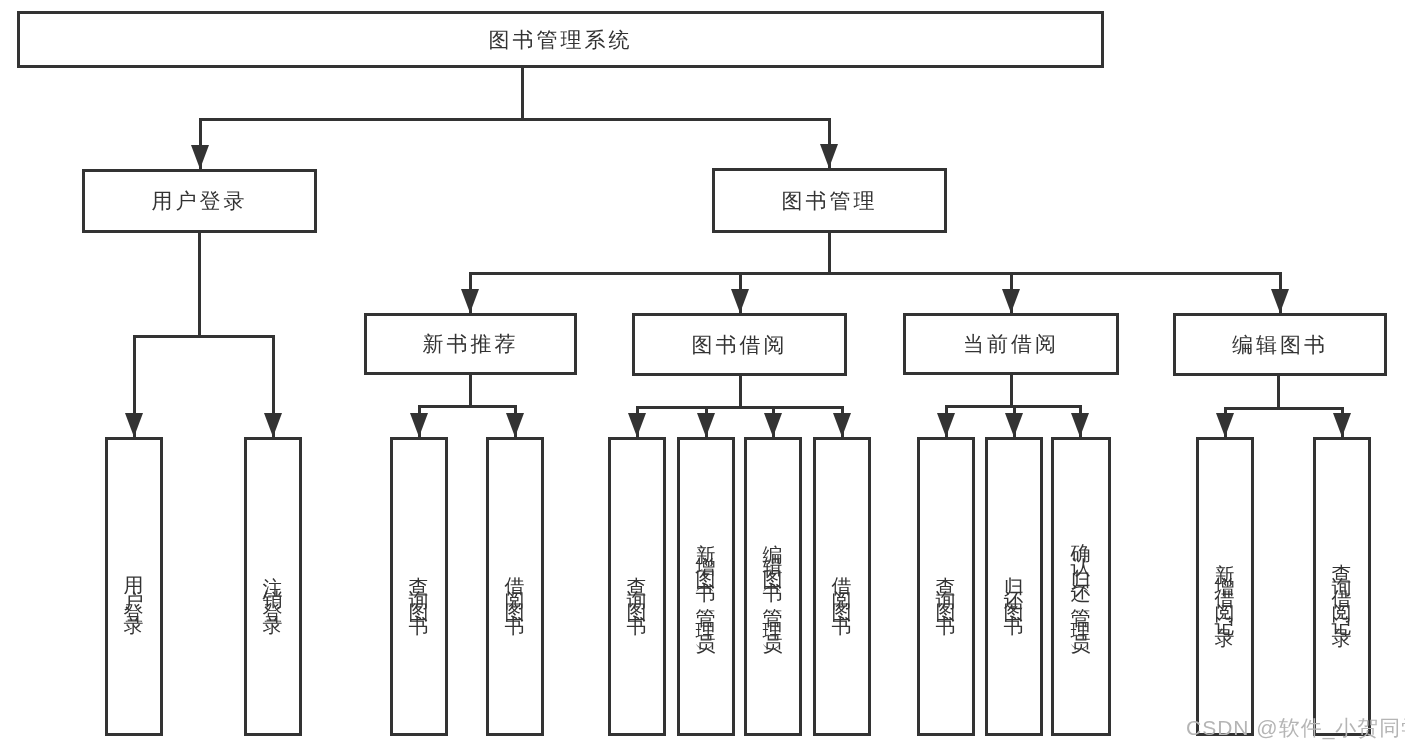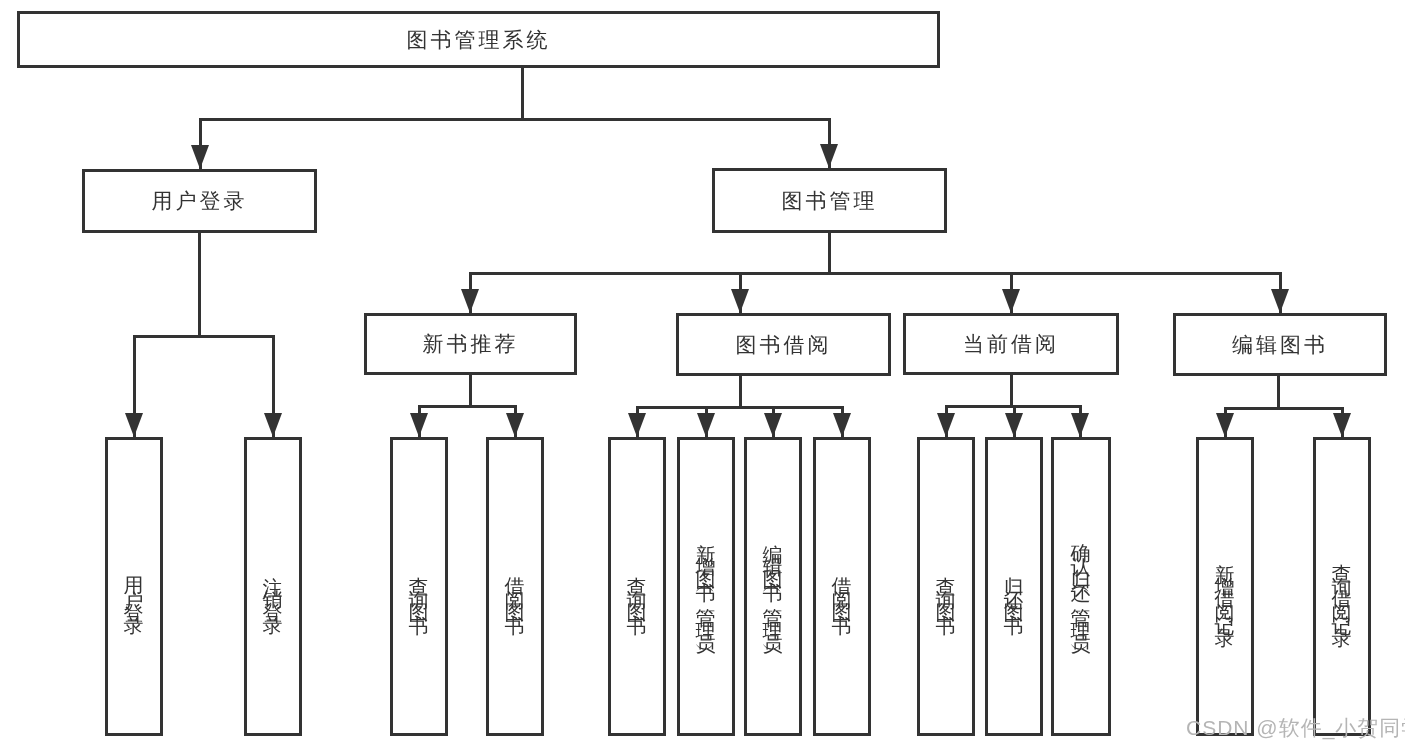--- a/index.html
+++ b/index.html
@@ -144,21 +144,21 @@
     <div class="vline" style="left: 1276.5px; top: 376px; width: 3px; height: 33.5px;"></div>
     <div class="hline" style="left: 1223.5px; top: 406.5px; width: 120px; height: 3px;"></div>
     <div class="arrow" style="left: 1215px; top: 408px; width: 20px; height: 29px;">
       <div class="shaft"></div>
       <div class="head"></div>
     </div>
     <div class="arrow" style="left: 1332px; top: 408px; width: 20px; height: 29px;">
       <div class="shaft"></div>
       <div class="head"></div>
     </div>
-    <div class="box h" style="left: 17px; top: 11px; width: 923px; height: 57px;">
+    <div class="box h" style="left: 17px; top: 11px; width: 1087px; height: 57px;">
       <span class="lbl">图书管理系统</span>
     </div>
     <div class="box h" style="left: 82px; top: 169px; width: 235px; height: 64px;">
       <span class="lbl">用户登录</span>
     </div>
     <div class="box v" style="left: 105px; top: 437px; width: 58px; height: 299px;">
       <span class="lbl">用户登录</span>
     </div>
     <div class="box v" style="left: 244px; top: 437px; width: 58px; height: 299px;">
       <span class="lbl">注销登录</span>
@@ -168,21 +168,21 @@
     </div>
     <div class="box h" style="left: 364px; top: 313px; width: 213px; height: 62px;">
       <span class="lbl">新书推荐</span>
     </div>
     <div class="box v" style="left: 390px; top: 437px; width: 58px; height: 299px;">
       <span class="lbl">查询图书</span>
     </div>
     <div class="box v" style="left: 486px; top: 437px; width: 58px; height: 299px;">
       <span class="lbl">借阅图书</span>
     </div>
-    <div class="box h" style="left: 632px; top: 313px; width: 215px; height: 63px; margin-left: 44px;">
+    <div class="box h" style="left: 632px; top: 313px; width: 215px; height: 63px;">
       <span class="lbl">图书借阅</span>
     </div>
     <div class="box v" style="left: 608px; top: 437px; width: 58px; height: 299px;">
       <span class="lbl">查询图书</span>
     </div>
     <div class="box v" style="left: 677px; top: 437px; width: 58px; height: 299px;">
       <span class="lbl">新增图书（管理员）</span>
     </div>
     <div class="box v" style="left: 744px; top: 437px; width: 58px; height: 299px;">
       <span class="lbl">编辑图书（管理员）</span>

